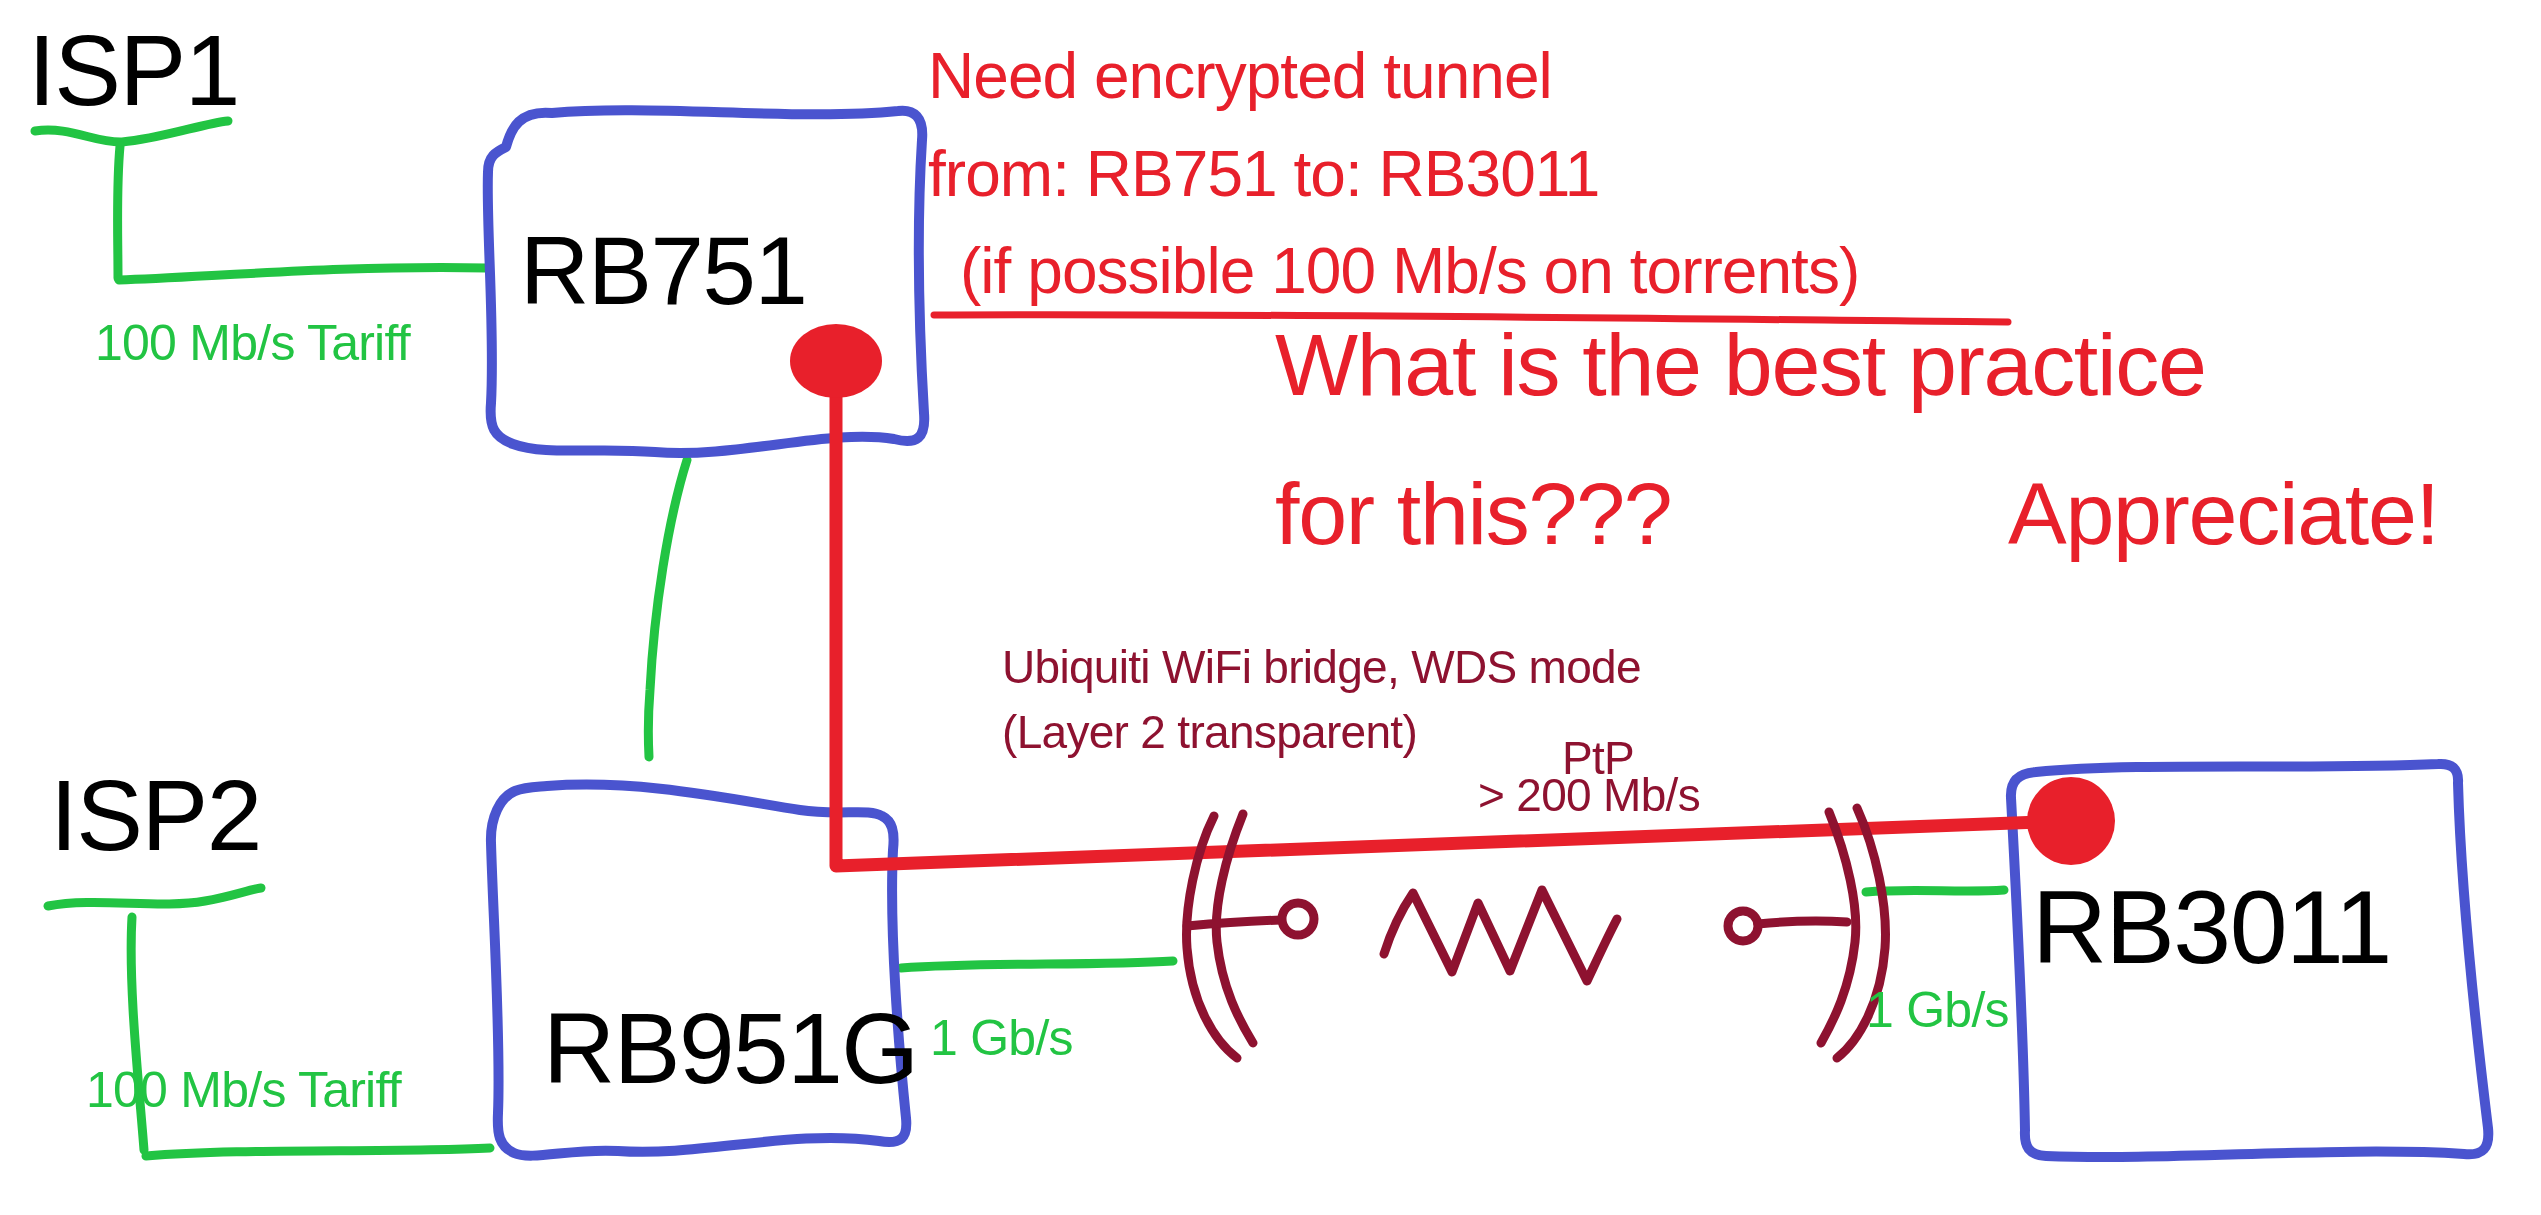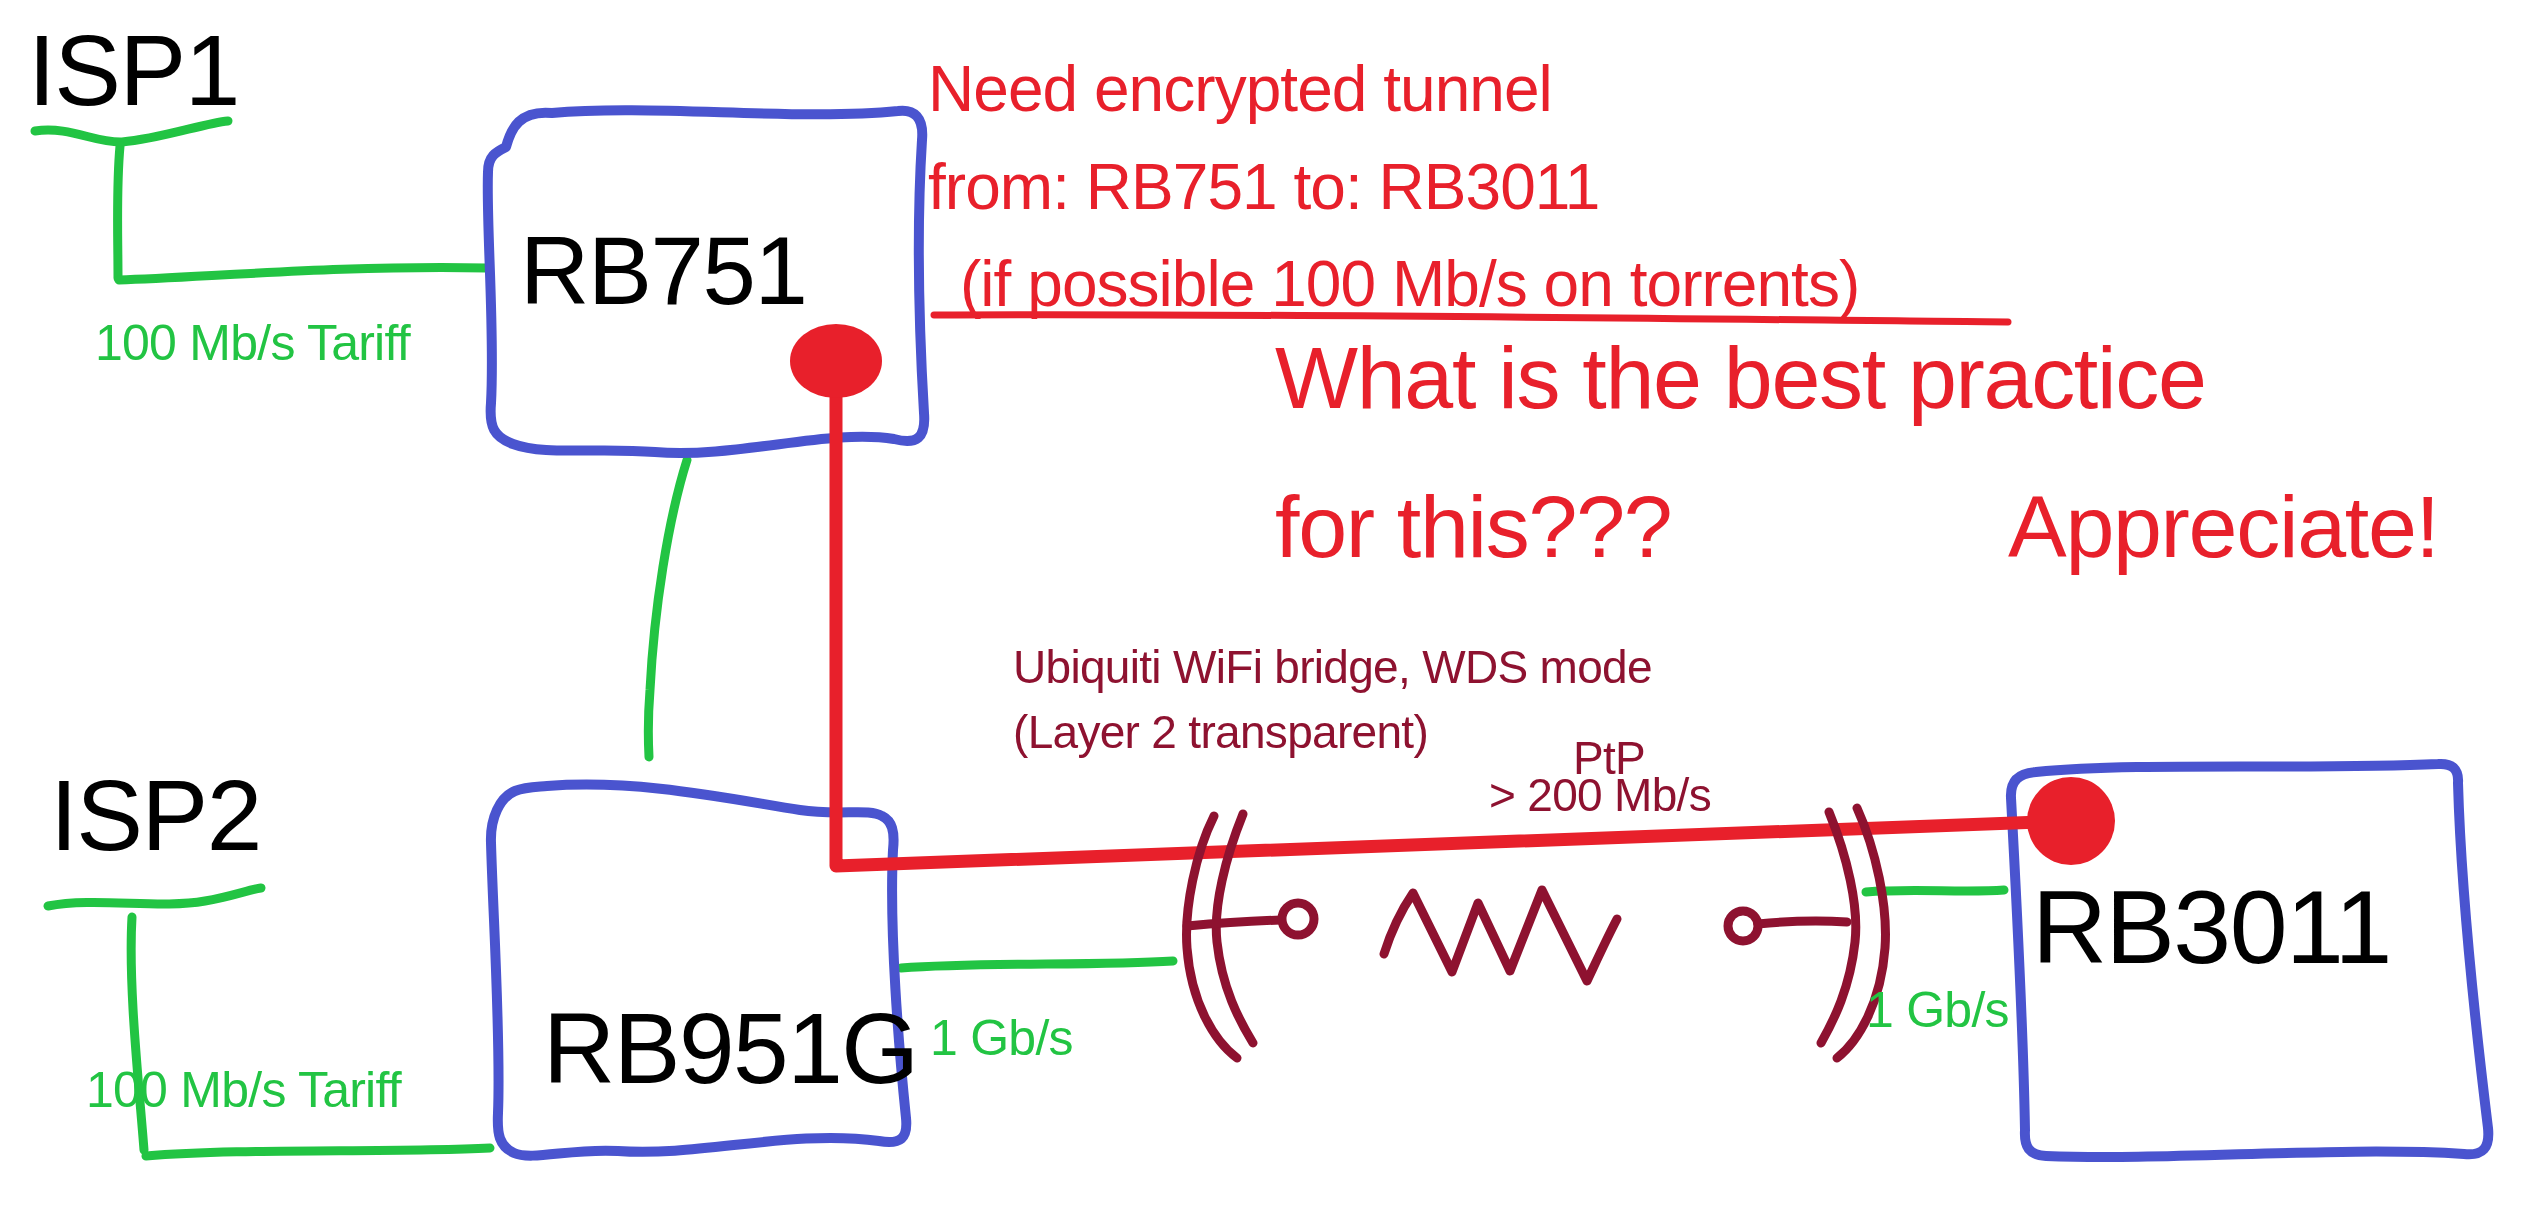--- a/index.html
+++ b/index.html
@@ -2,22 +2,22 @@
 <html style="--green: #22c443; --blue: #4a54cf; --red: #e8202b; --maroon: #8e1230; --ink: #000000;"><head>
 <meta charset="utf-8">
 <style>
   html,body{margin:0;padding:0;background:#ffffff;}
   .canvas{position:relative;width:2541px;height:1215px;background:#fff;overflow:hidden;
           font-family:"Liberation Sans", sans-serif;padding-left:12px;}
   .canvas svg{position:absolute;left:0;top:0;}
   .txt{position:absolute;line-height:1;white-space:nowrap;letter-spacing:-0.015em;}
   .black{color:#000000;}
   .green{color:var(--green);}
-  .red{color:var(--red);margin-top:13px;}
-  .maroon{color:var(--maroon);margin-left:11px;}
+  .red{color:var(--red);}
+  .maroon{color:var(--maroon);}
   
   .sg{stroke:var(--green);fill:none;stroke-width:9;stroke-linecap:round;}
   .sb{stroke:var(--blue);fill:none;stroke-width:10;stroke-linecap:round;stroke-linejoin:round;}
   .sr{stroke:var(--red);fill:none;stroke-linecap:round;stroke-linejoin:round;}
   .sm{stroke:var(--maroon);fill:none;stroke-width:9;stroke-linecap:round;stroke-linejoin:round;}
   .fr{fill:var(--red);stroke:none;}
 </style>
 </head>
 <body>
 

